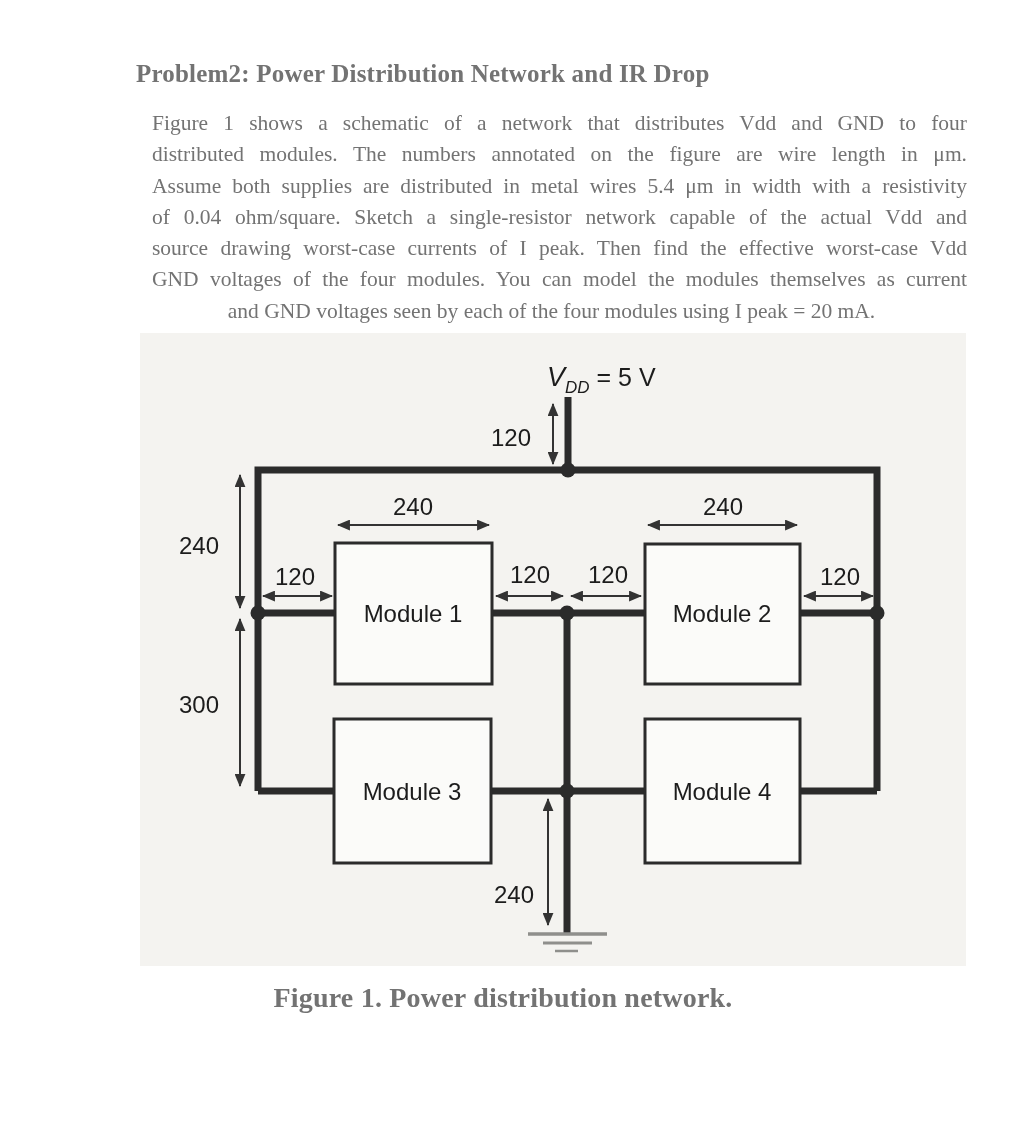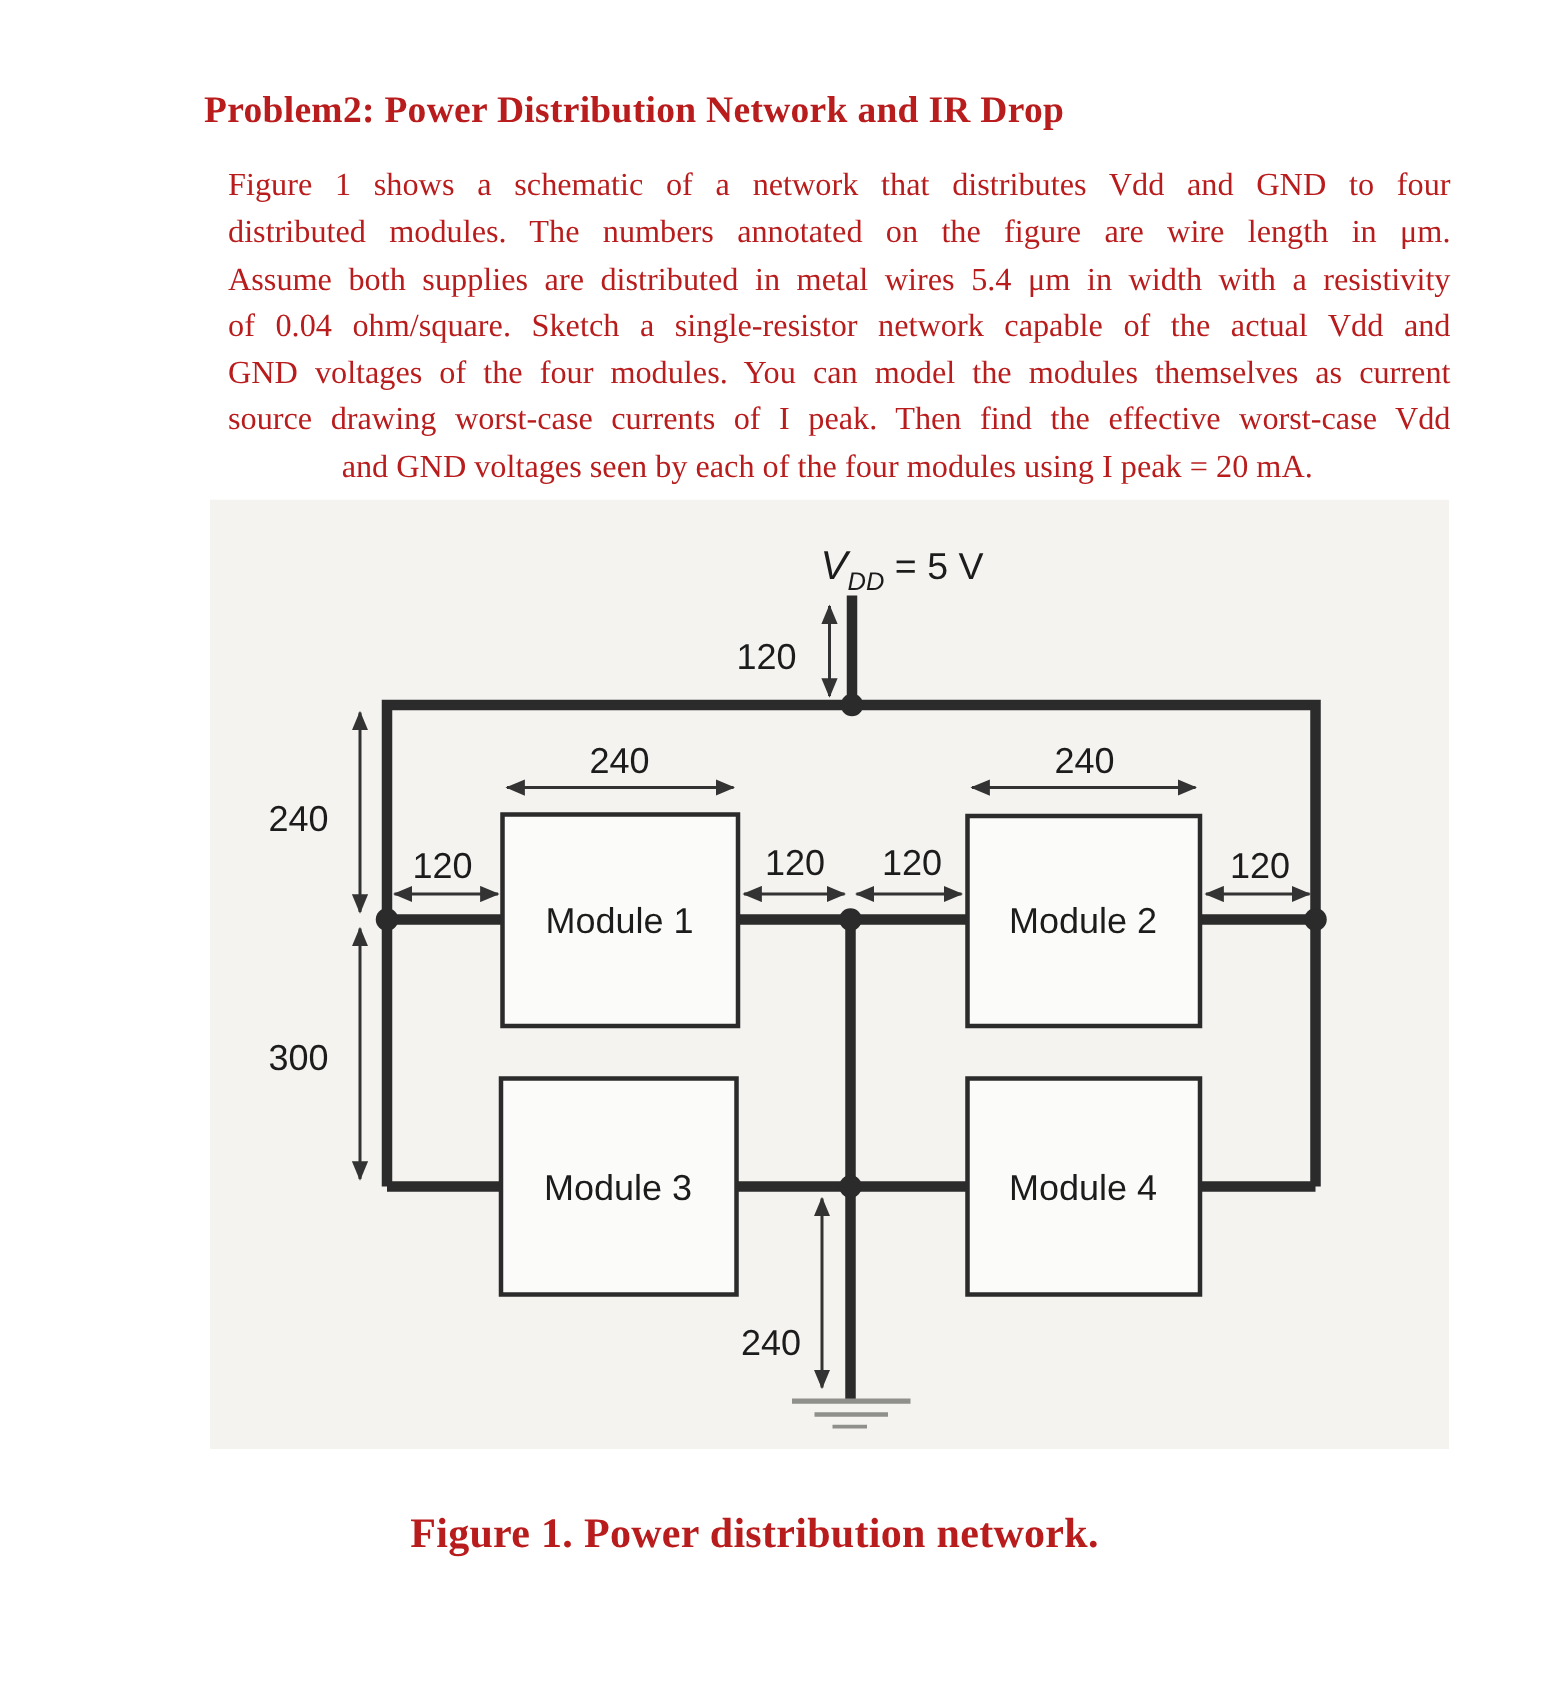--- a/index.html
+++ b/index.html
@@ -1,47 +1,47 @@
 <!DOCTYPE html>
 <html><head>
 <meta charset="utf-8">
 <style>
   html,body{margin:0;padding:0;background:#ffffff;}
   #page{position:relative;width:1030px;height:1126px;background:#ffffff;overflow:hidden;
-        font-family:"Liberation Serif", serif;color:#b91c1c;}
+        font-family:"Liberation Serif", serif;color:#737373;}
   #title{position:absolute;left:136px;top:60px;width:860px;
          font-size:25px;font-weight:bold;letter-spacing:0.2px;}
   #para{position:absolute;left:136px;top:108px;width:831px;
         font-size:21.5px;line-height:31.3px;}
   #para .jline{text-align:justify;text-align-last:justify;white-space:normal;margin-left:16px;}
   #para .lastline{text-align:center;}
   #figwrap{position:absolute;left:140px;top:333px;width:826px;height:633px;}
-  #caption{position:absolute;left:140px;top:1007px;width:726px;text-align:center;
+  #caption{position:absolute;left:140px;top:982px;width:726px;text-align:center;
            font-size:28px;font-weight:bold;letter-spacing:0.2px;}
   svg text{font-family:"Liberation Sans", sans-serif;}
   .dimtxt{font-size:24px;}
   .modtxt{font-size:24px;}
   .vddtxt{font-size:27px;font-style:italic;}
   .vddsub{font-size:17px;font-style:italic;}
   .vddeq{font-size:25px;font-style:normal;}
 </style>
 </head>
 <body>
 
 <div id="page">
 
   <div id="title">Problem2: Power Distribution Network and IR Drop</div>
 
   <div id="para">
     <div class="jline">Figure 1 shows a schematic of a network that distributes Vdd and GND to four</div>
     <div class="jline">distributed modules. The numbers annotated on the figure are wire length in μm.</div>
     <div class="jline">Assume both supplies are distributed in metal wires 5.4 μm in width with a resistivity</div>
     <div class="jline">of 0.04 ohm/square. Sketch a single-resistor network capable of the actual Vdd and</div>
+    <div class="jline">source drawing worst-case currents of I peak. Then find the effective worst-case Vdd</div>
     <div class="jline">GND voltages of the four modules. You can model the modules themselves as current</div>
-    <div class="jline">source drawing worst-case currents of I peak. Then find the effective worst-case Vdd</div>
     <div class="lastline">and GND voltages seen by each of the four modules using I peak = 20 mA.</div>
   </div>
 
   <div id="figwrap">
     <svg width="826" height="633" viewBox="0 0 826 633">
       <defs>
         <marker id="arr" viewBox="0 0 12 10" markerWidth="13" markerHeight="11" refX="11" refY="5" orient="auto-start-reverse" markerUnits="userSpaceOnUse">
           <path d="M0,0 L12,5 L0,10 z" fill="#333333"></path>
         </marker>
       </defs>

